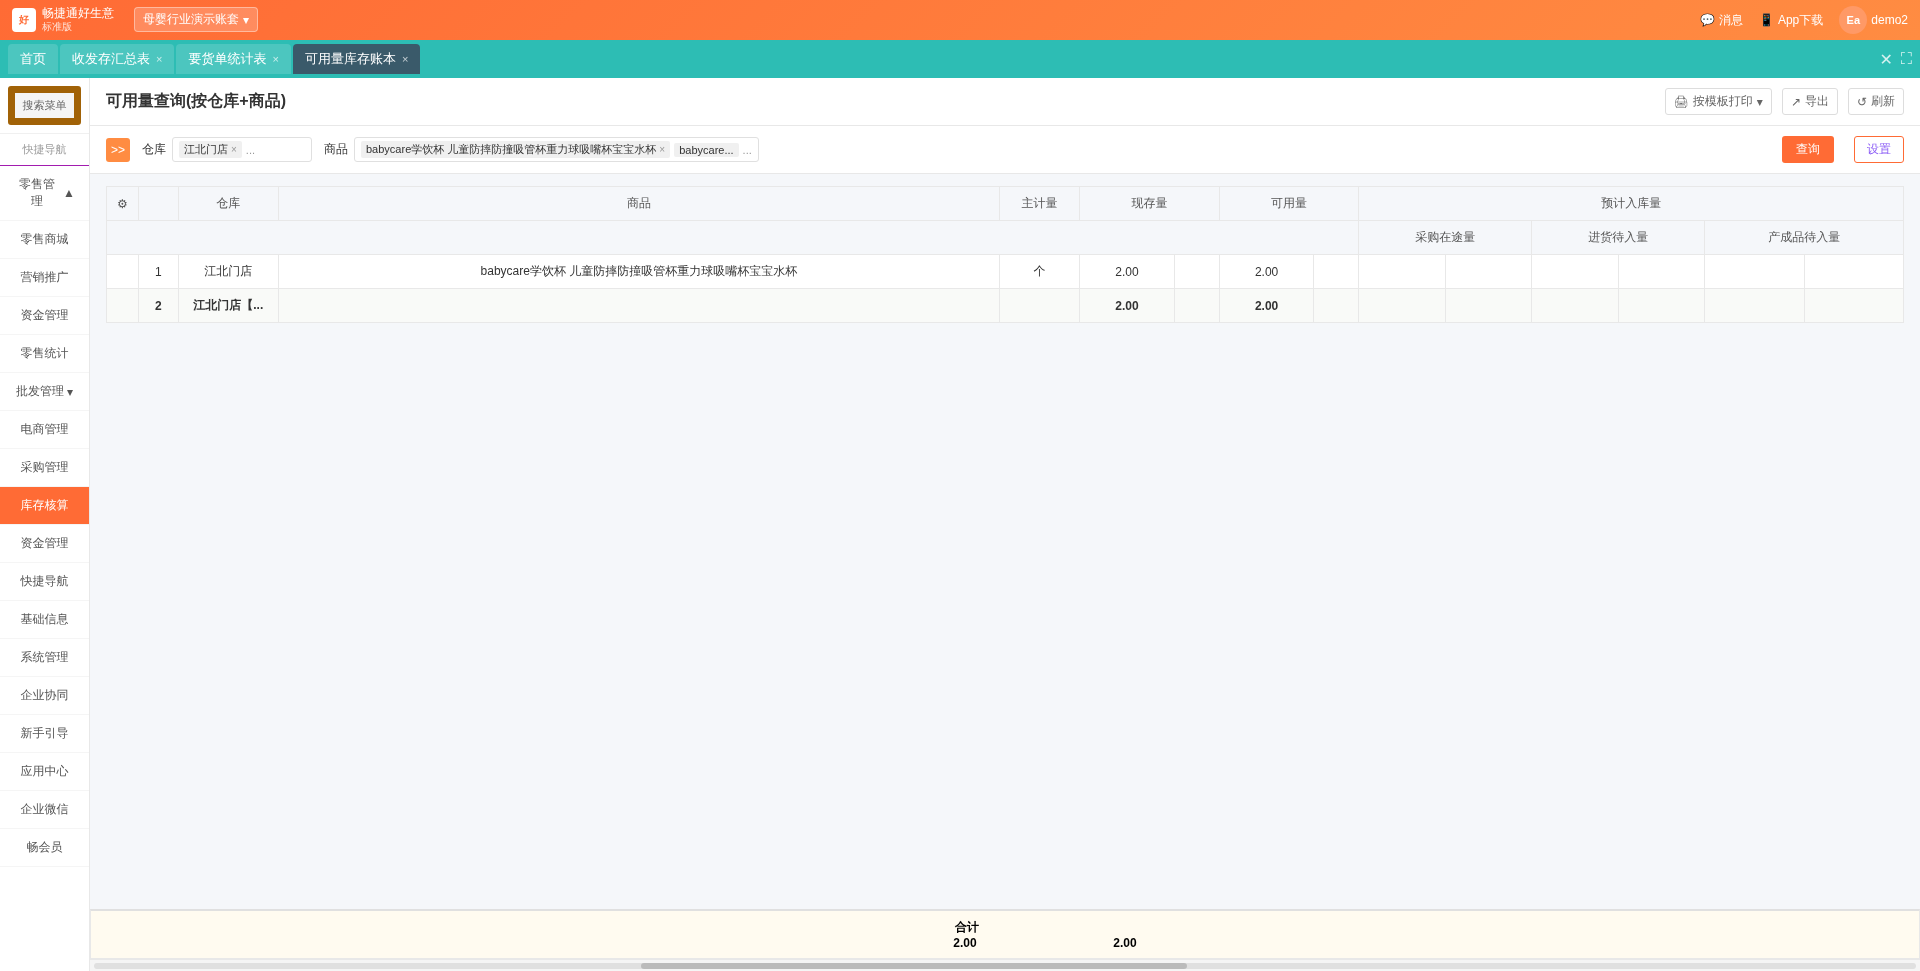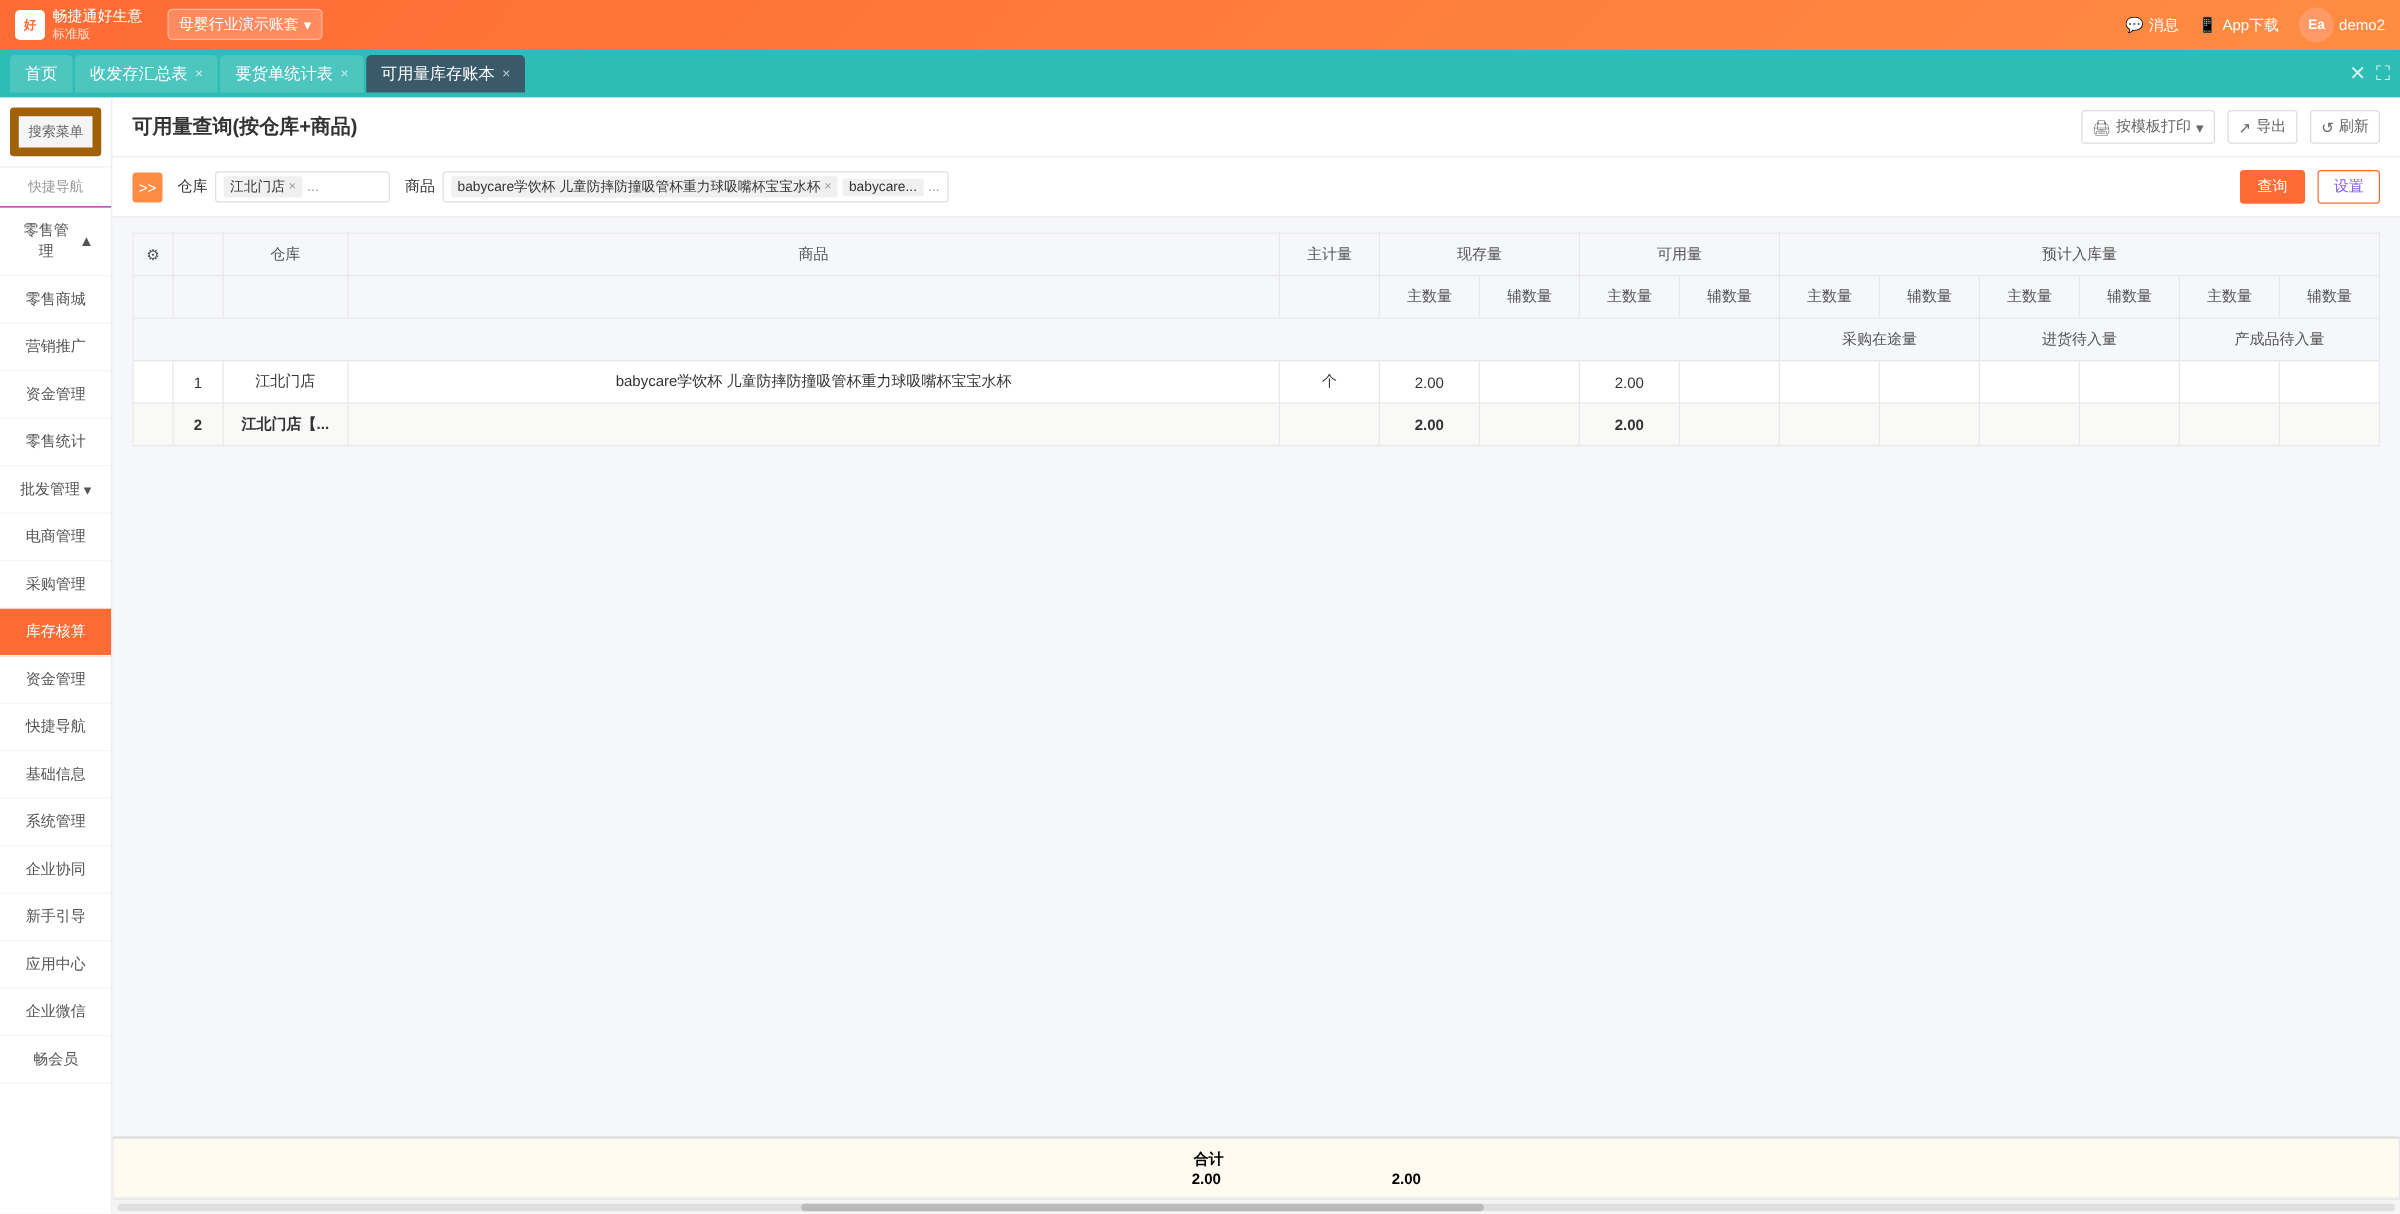--- a/index.html
+++ b/index.html
@@ -289,21 +289,21 @@
       font-size: 10px;
     }
     .filter-more {
       color: #999;
       font-size: 11px;
       cursor: pointer;
     }
     .filter-actions-right {
       display: flex;
       align-items: center;
-      gap: 10px;
+      gap: 20px;
       margin-left: auto;
       justify-content: center;
     }
     .btn-query {
       background: #ff6b35;
       color: white;
       border: none;
       border-radius: 3px;
       padding: 5px 14px;
       font-size: 12px;
@@ -581,37 +581,20 @@
             </th>
             <th class="col-no"></th>
             <th class="col-warehouse">仓库</th>
             <th class="col-product">商品</th>
             <th class="col-number">主计量</th>
             <th colspan="2">现存量</th>
             <th colspan="2">可用量</th>
             <th colspan="6">预计入库量</th>
           </tr>
           <tr>
-            <th class="col-gear"></th>
-            <th class="col-no"></th>
-            <th class="col-warehouse"></th>
-            <th class="col-product"></th>
-            <th class="col-number"></th>
-            <th class="col-number">主数量</th>
-            <th class="col-number">辅数量</th>
-            <th class="col-number">主数量</th>
-            <th class="col-number">辅数量</th>
-            <th class="col-number">主数量</th>
-            <th class="col-number">辅数量</th>
-            <th class="col-number">主数量</th>
-            <th class="col-number">辅数量</th>
-            <th class="col-number">主数量</th>
-            <th class="col-number">辅数量</th>
-          </tr>
-          <tr>
             <th colspan="9" style="text-align:left;padding-left:10px;"></th>
             <th colspan="2">采购在途量</th>
             <th colspan="2">进货待入量</th>
             <th colspan="2">产成品待入量</th>
           </tr>
         </thead>
         <tbody>
           <tr>
             <td></td>
             <td>1</td>

